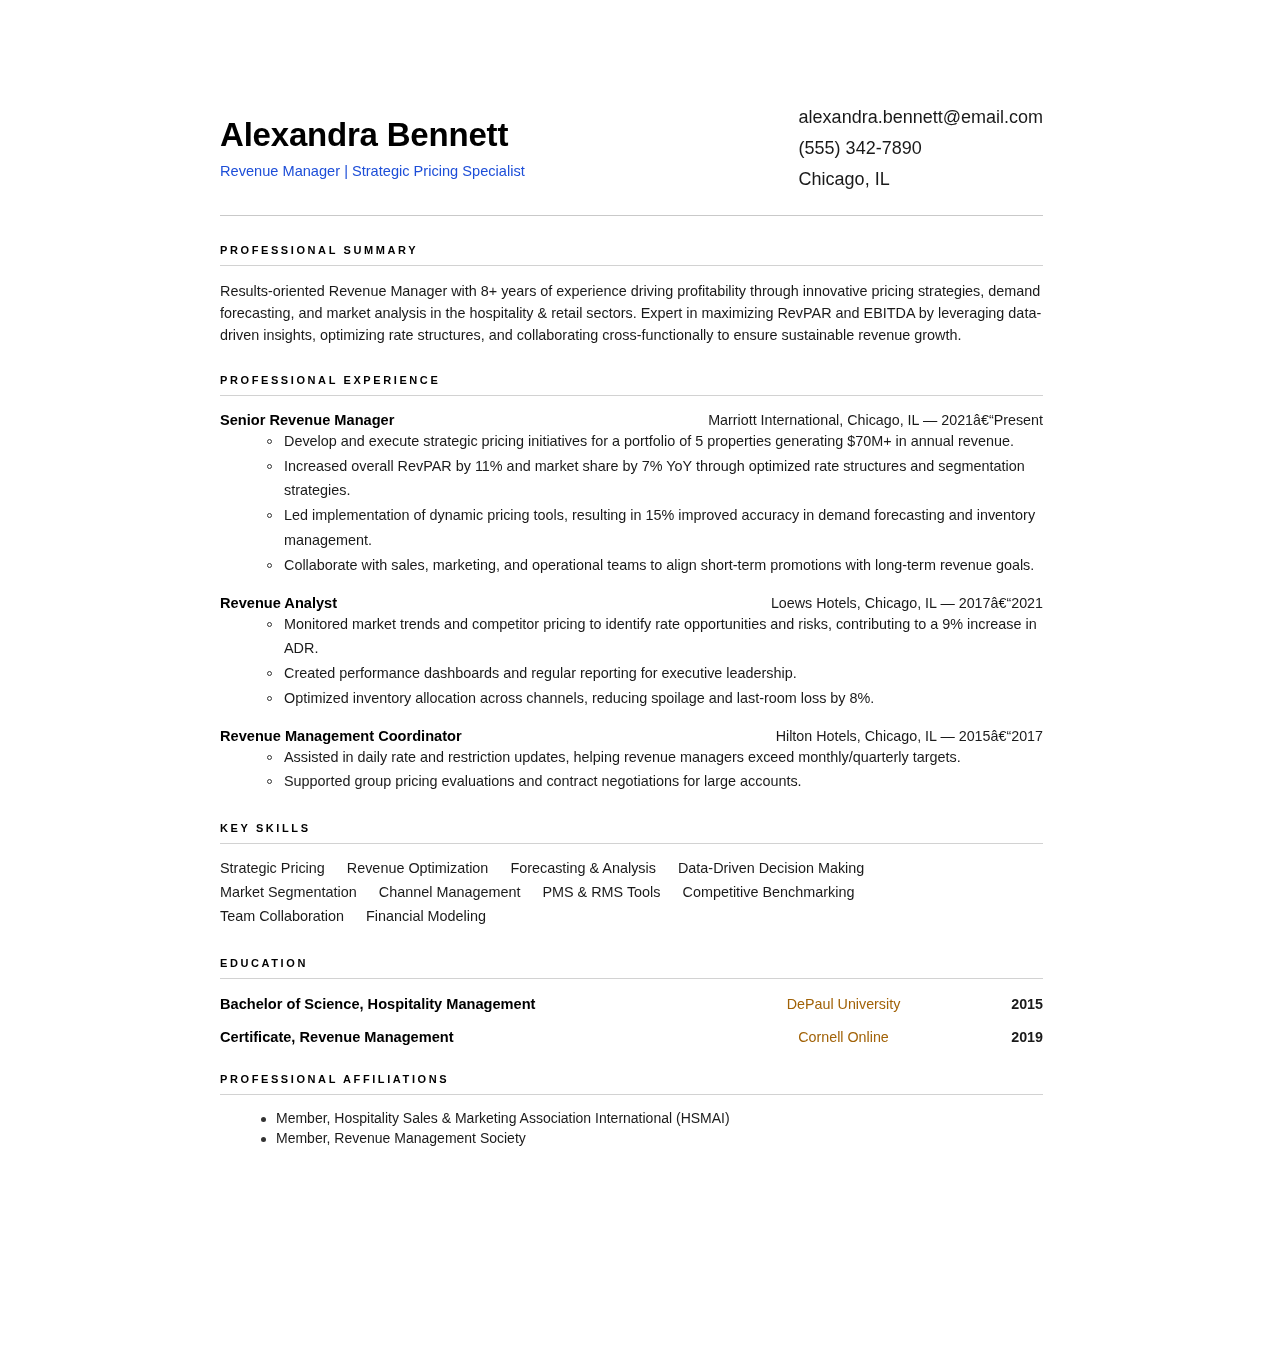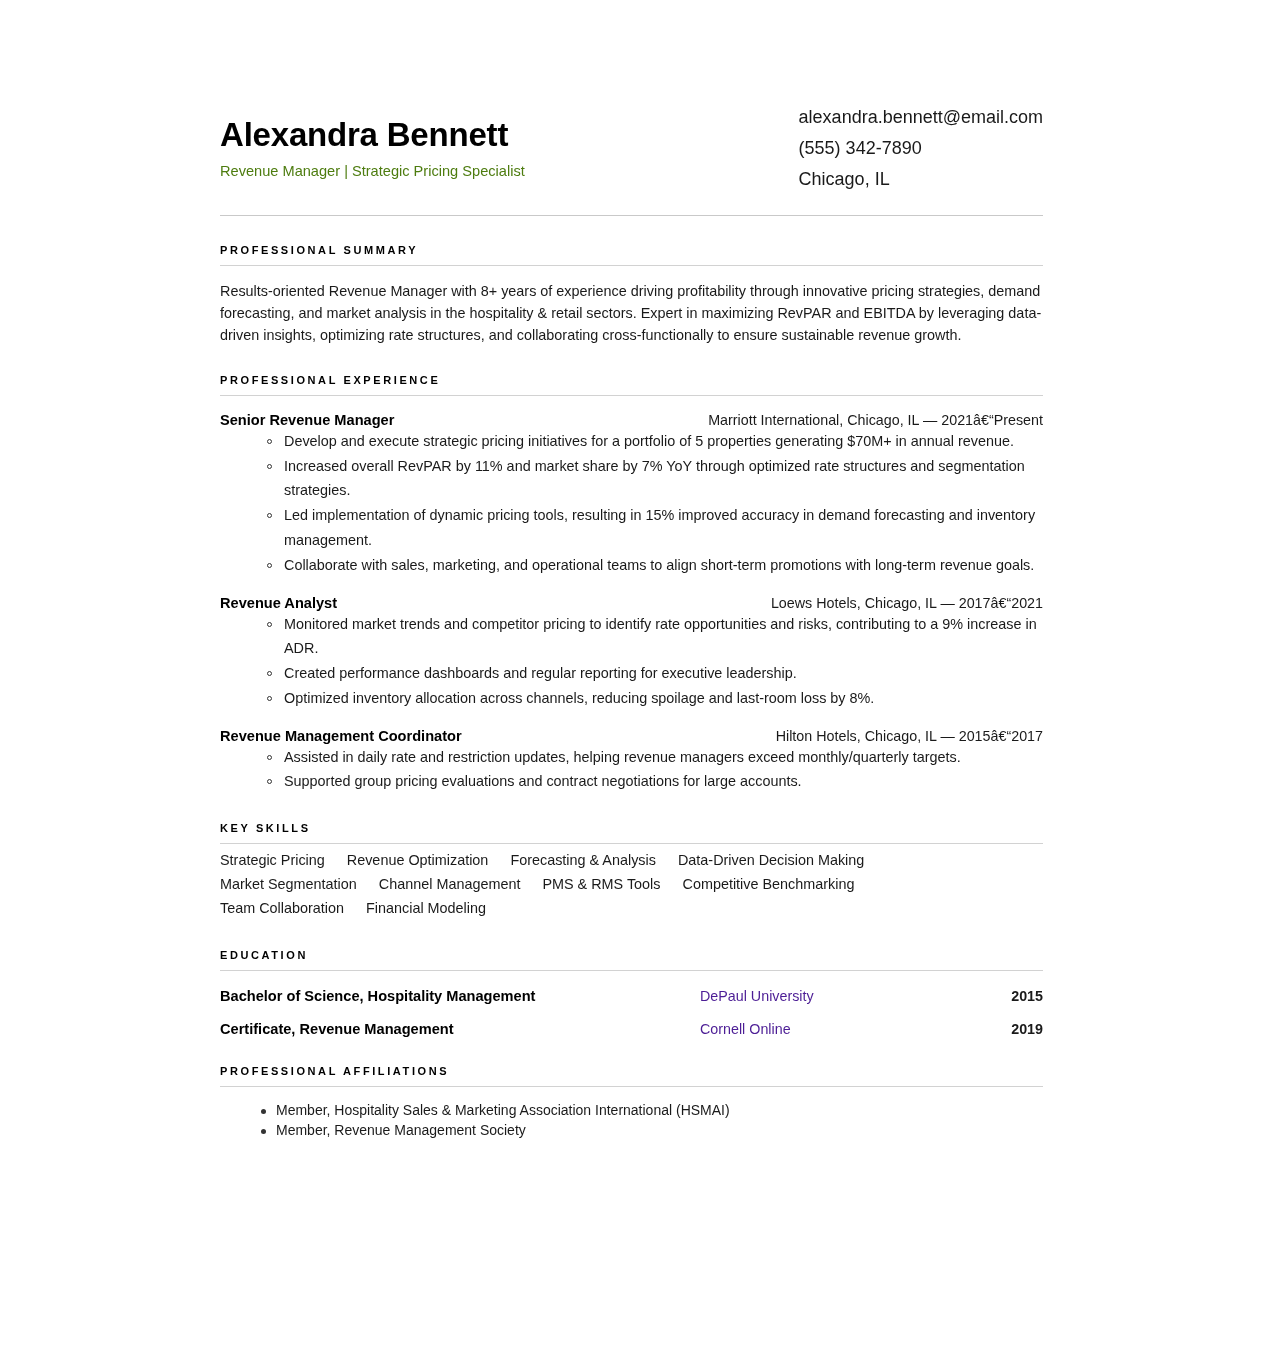--- a/index.html
+++ b/index.html
@@ -43,21 +43,21 @@
     font-weight: bold;
     letter-spacing: -0.2px;
     line-height: 1.05;
     margin: 0;
     color: #000;
   }
   .tagline {
     font-size: 14.6px;
     line-height: 1.35;
     margin-top: 9px;
-    color: #4d7c0f;
+    color: #1d4ed8;
   }
   .header-right {
     text-align: left;
     font-size: 18px;
     line-height: 1.72;
     color: #1a1a1a;
     padding-top: 6px;
     white-space: nowrap;
   }
   .header-rule {
@@ -136,21 +136,21 @@
     top: 10px;
     width: 5px;
     height: 5px;
     border: 1px solid #333;
     border-radius: 50%;
     box-sizing: border-box;
   }
 
   
   .skills {
-    margin-top: 5px;
+    margin-top: 13px;
     max-width: 760px;
   }
   .skill {
     display: inline-block;
     font-size: 14.4px;
     line-height: 1.66;
     color: #1a1a1a;
     margin-right: 22px;
     white-space: nowrap;
   }
@@ -162,23 +162,23 @@
     margin-top: 17px;
   }
   .edu-degree {
     font-size: 14.6px;
     font-weight: bold;
     color: #000;
     flex: 0 0 480px;
   }
   .edu-school {
     font-size: 14.3px;
-    color: #4c1d95;
+    color: #a16207;
     flex: 1 1 auto;
-    text-align: left;
+    text-align: center;
   }
   .edu-year {
     font-size: 14.3px;
     color: #1a1a1a;
     flex: 0 0 56px;
     text-align: right;
     font-weight: bold;
   }
 
   

